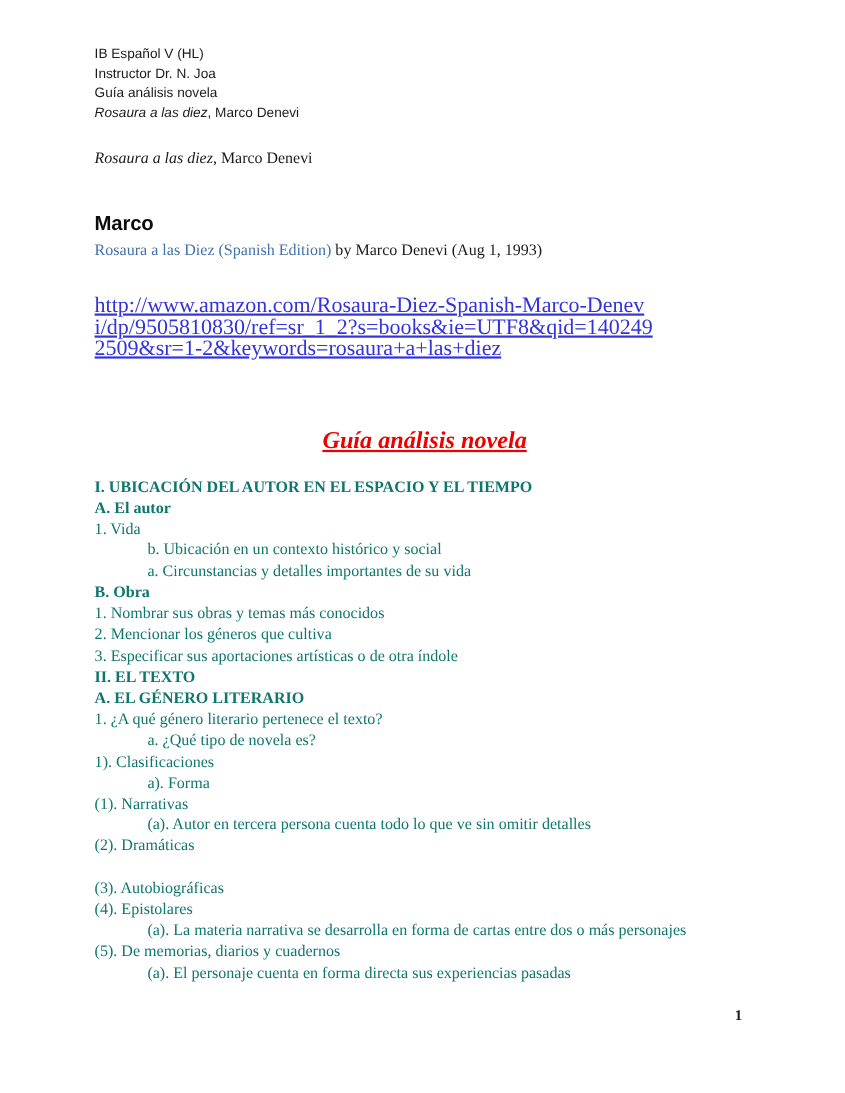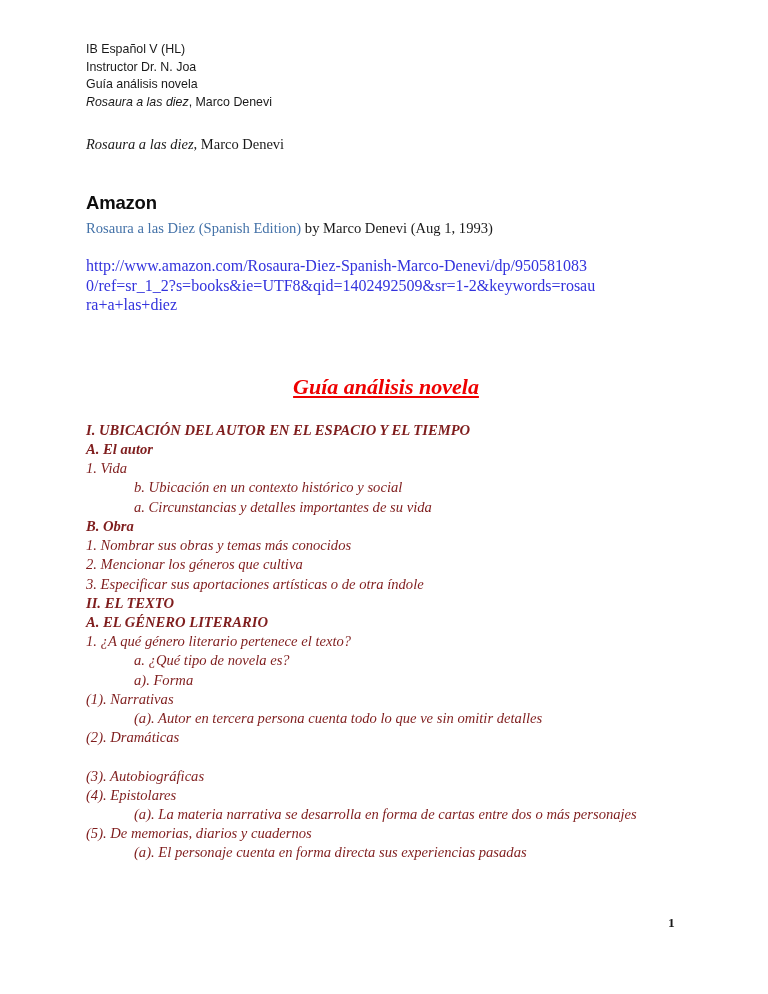--- a/index.html
+++ b/index.html
@@ -60,25 +60,26 @@
     line-height: 19px;
     margin-top: 5px;
     color: #1a1a1a;
   }
   .amazon-sub .booklink {
     color: #4472a8;
   }
 
   .amazon-url {
     font-family: "Liberation Serif", "DejaVu Serif", serif;
-    font-size: 16px;
+    font-size: 20px;
     line-height: 19.5px;
-    margin-top: 18px;
+    margin-top: 31px;
     width: 510px;
     color: #3333dd;
+    text-decoration: underline;
     word-break: break-all;
     cursor: pointer;
   }
 
   
   .guide-title {
     font-family: "Liberation Serif", "DejaVu Serif", serif;
     font-size: 22px;
     font-weight: bold;
     font-style: italic;
@@ -88,24 +89,23 @@
     margin-top: 59px;
     width: 600px;
     line-height: 26px;
   }
 
   
   .outline {
     font-family: "Liberation Serif", "DejaVu Serif", serif;
     font-size: 14.6px;
     line-height: 19.2px;
-    color: #7f1d1d;
+    color: #0f766e;
     margin-top: 21px;
     width: 580px;
-    font-style: italic;
   }
   .ol-line {
     white-space: pre-wrap;
   }
   .ol-line.b { font-weight: bold; }
   .ol-line.hang { padding-left: 48px; }
   .ol-line.blank { height: 19.2px; }
 
   
   .page-number {
@@ -127,21 +127,21 @@
 
     <div class="hdr-block">
       <div class="hdr-line">IB Español V (HL)</div>
       <div class="hdr-line">Instructor Dr. N. Joa</div>
       <div class="hdr-line">Guía análisis novela</div>
       <div class="hdr-line"><span class="it">Rosaura a las diez</span><span>, Marco Denevi</span></div>
     </div>
 
     <div class="title-line"><span class="it">Rosaura a las diez</span><span>, Marco Denevi</span></div>
 
-    <div class="amazon-head">Amazon</div>
+    <div class="amazon-head">Marco</div>
 
     <div class="amazon-sub"><span class="booklink">Rosaura a las Diez (Spanish Edition)</span><span> by Marco Denevi (Aug 1, 1993)</span></div>
 
     <div class="amazon-url">http://www.amazon.com/Rosaura-Diez-Spanish-Marco-Denevi/dp/9505810830/ref=sr_1_2?s=books&amp;ie=UTF8&amp;qid=1402492509&amp;sr=1-2&amp;keywords=rosaura+a+las+diez</div>
 
     <div class="guide-title">Guía análisis novela</div>
 
     <div class="outline">
         <div class="ol-line b">I. UBICACIÓN DEL AUTOR EN EL ESPACIO Y EL TIEMPO</div>
         <div class="ol-line b">A. El autor</div>
@@ -149,20 +149,21 @@
         <div class="ol-line hang">b. Ubicación en un contexto histórico y social</div>
         <div class="ol-line hang">a. Circunstancias y detalles importantes de su vida</div>
         <div class="ol-line b">B. Obra</div>
         <div class="ol-line">1. Nombrar sus obras y temas más conocidos</div>
         <div class="ol-line">2. Mencionar los géneros que cultiva</div>
         <div class="ol-line">3. Especificar sus aportaciones artísticas o de otra índole</div>
         <div class="ol-line b">II. EL TEXTO</div>
         <div class="ol-line b">A. EL GÉNERO LITERARIO</div>
         <div class="ol-line">1. ¿A qué género literario pertenece el texto?</div>
         <div class="ol-line hang">a. ¿Qué tipo de novela es?</div>
+        <div class="ol-line">1). Clasificaciones</div>
         <div class="ol-line hang">a). Forma</div>
         <div class="ol-line">(1). Narrativas</div>
         <div class="ol-line hang">(a). Autor en tercera persona cuenta todo lo que ve sin omitir detalles</div>
         <div class="ol-line">(2). Dramáticas</div>
         <div class="ol-line blank"></div>
         <div class="ol-line">(3). Autobiográficas</div>
         <div class="ol-line">(4). Epistolares</div>
         <div class="ol-line hang">(a). La materia narrativa se desarrolla en forma de cartas entre dos o más personajes</div>
         <div class="ol-line">(5). De memorias, diarios y cuadernos</div>
         <div class="ol-line hang">(a). El personaje cuenta en forma directa sus experiencias pasadas</div>

